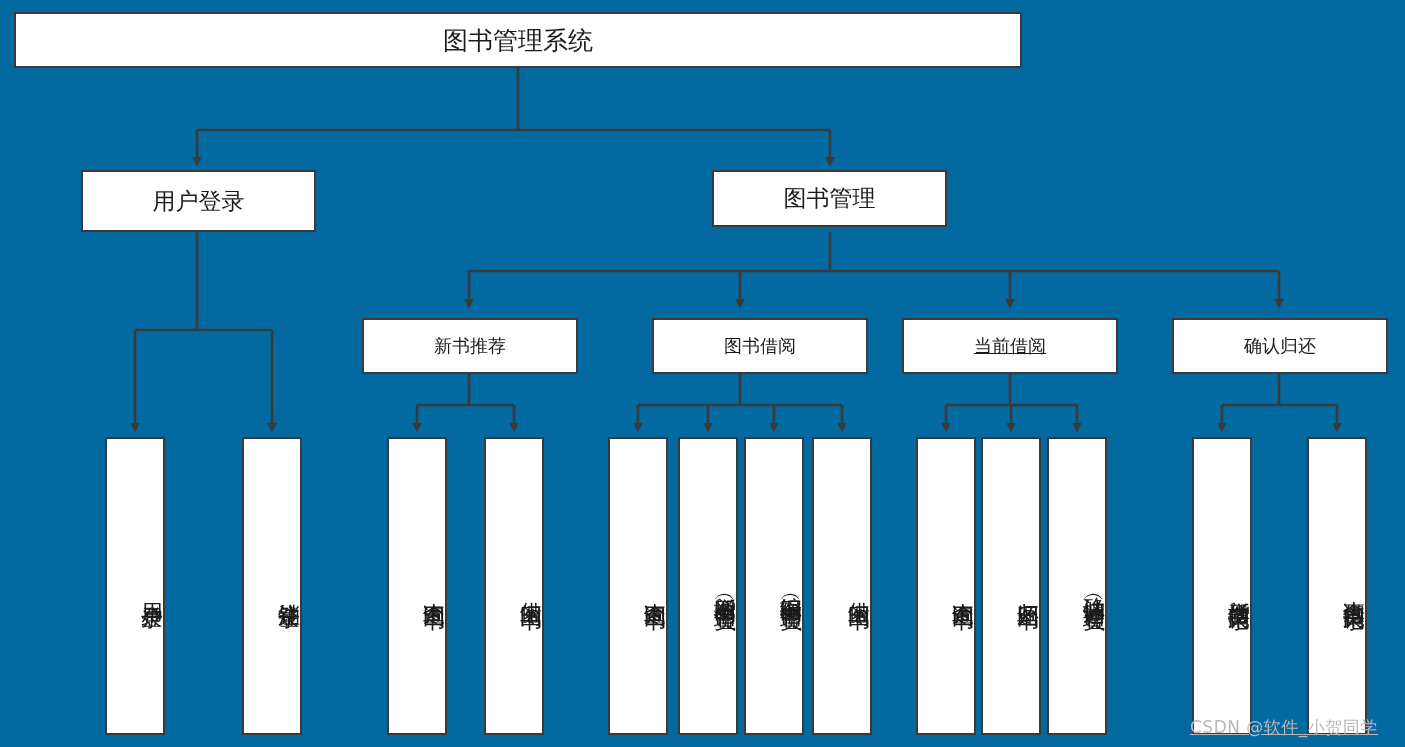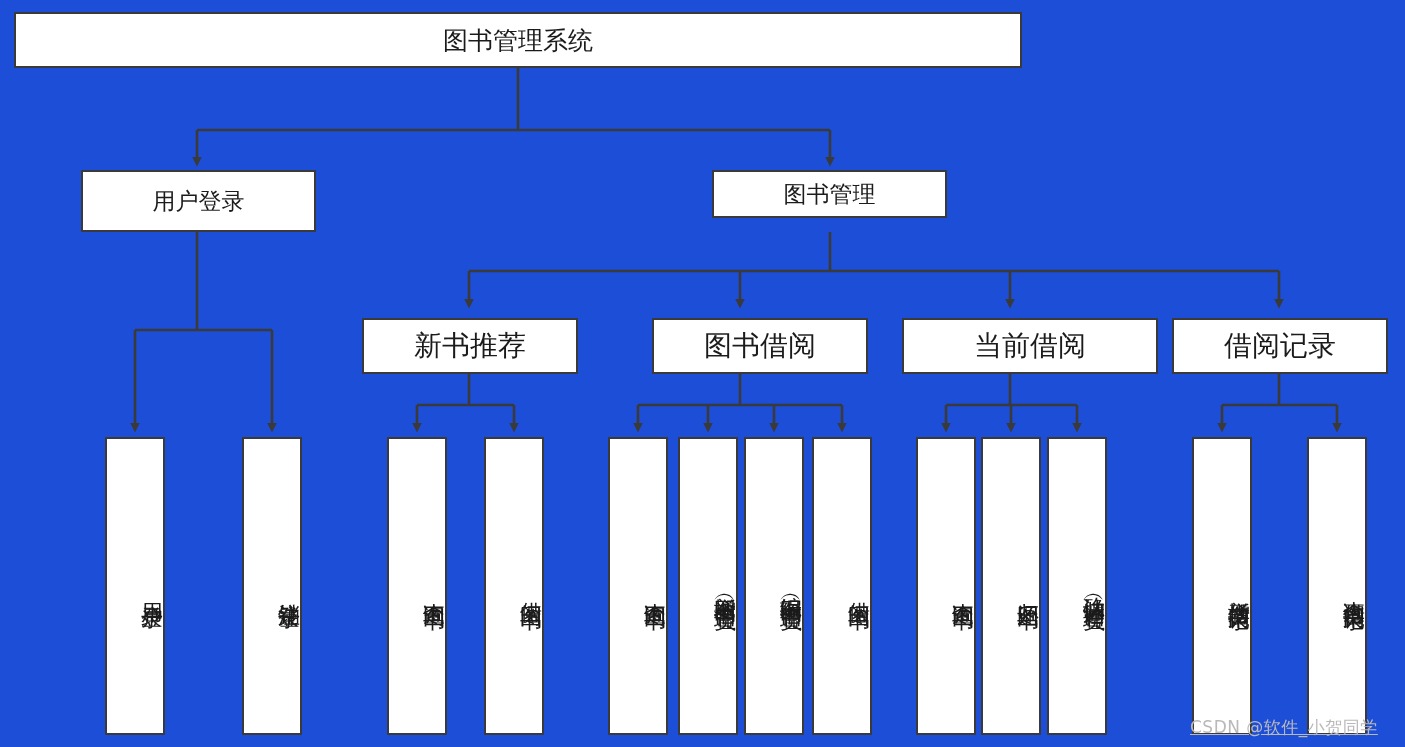--- a/index.html
+++ b/index.html
@@ -8,21 +8,21 @@
     padding: 0;
     background: #ffffff;
   }
   body {
     font-family: "DejaVu Sans", "Liberation Sans", sans-serif;
   }
   #canvas {
     position: relative;
     width: 1405px;
     height: 747px;
-    background: #1d4ed8;
+    background: #0369a1;
     overflow: hidden;
   }
   svg.wires {
     position: absolute;
     left: 0;
     top: 0;
     width: 1405px;
     height: 747px;
     pointer-events: none;
   }
@@ -36,21 +36,21 @@
     justify-content: center;
     color: #1b1b1b;
   }
   .node.root {
     font-size: 25px;
   }
   .node.lvl2 {
     font-size: 23px;
   }
   .node.lvl3 {
-    font-size: 28px;
+    font-size: 18px;
   }
   .node.leaf {
     font-size: 22px;
     writing-mode: vertical-rl;
     text-orientation: upright;
     letter-spacing: 2px;
     align-items: flex-start;
     justify-content: center;
     padding-top: 6px;
     line-height: 1;
@@ -133,35 +133,35 @@
     </g>
   </svg>
 
   <div class="node root" style="left:14px; top:12px; width:1008px; height:56px;">
     <span class="lbl">图书管理系统</span>
   </div>
 
   <div class="node lvl2" style="left:81px; top:170px; width:235px; height:62px;">
     <span class="lbl">用户登录</span>
   </div>
-  <div class="node lvl2" style="left:712px; top:170px; width:235px; height:48px;">
+  <div class="node lvl2" style="left:712px; top:170px; width:235px; height:57px;">
     <span class="lbl">图书管理</span>
   </div>
 
   <div class="node lvl3" style="left:362px; top:318px; width:216px; height:56px;">
     <span class="lbl">新书推荐</span>
   </div>
   <div class="node lvl3" style="left:632px; top:318px; width:216px; height:56px;margin-left:20px;">
     <span class="lbl">图书借阅</span>
   </div>
-  <div class="node lvl3" style="left:902px; top:318px; width:256px; height:56px;">
+  <div class="node lvl3" style="left:902px; top:318px; width:216px; height:56px;text-decoration:underline;">
     <span class="lbl">当前借阅</span>
   </div>
   <div class="node lvl3" style="left:1172px; top:318px; width:216px; height:56px;">
-    <span class="lbl">借阅记录</span>
+    <span class="lbl">确认归还</span>
   </div>
 
   <div class="node leaf" style="left:105px; top:437px; width:60px; height:298px;">
     <span class="lbl">用户登录</span>
   </div>
   <div class="node leaf" style="left:242px; top:437px; width:60px; height:298px;">
     <span class="lbl">注销登录</span>
   </div>
 
   <div class="node leaf" style="left:387px; top:437px; width:60px; height:298px;">

